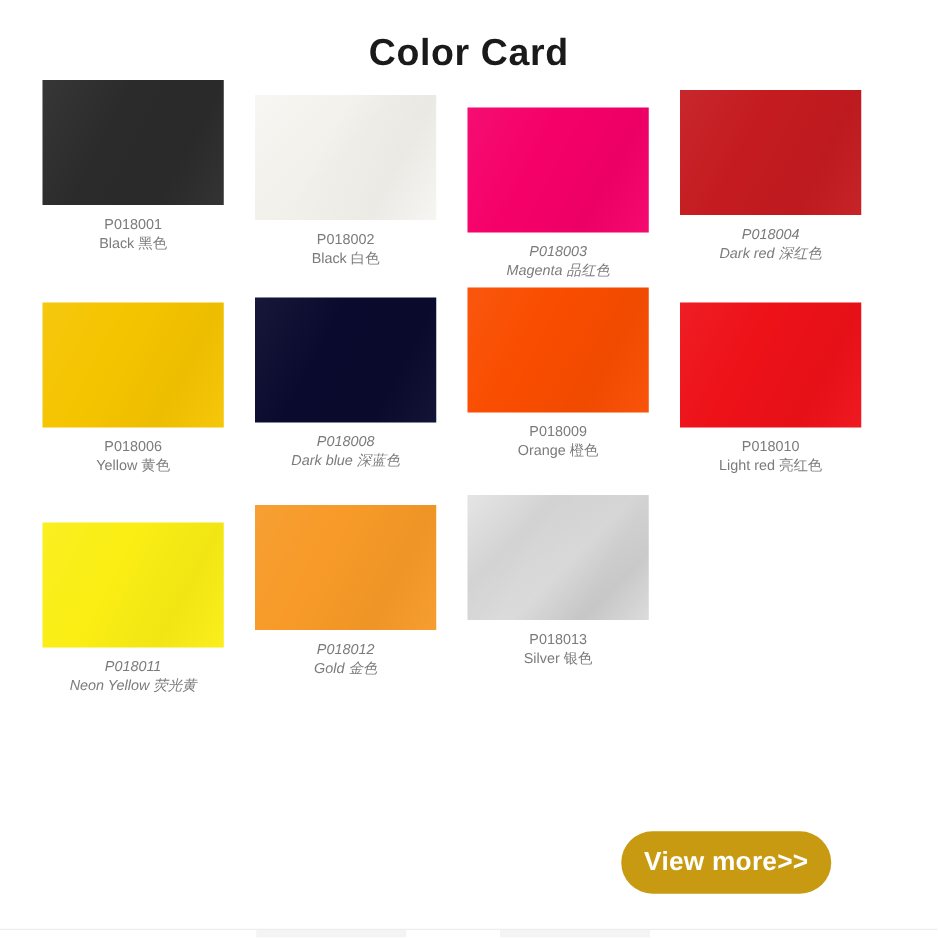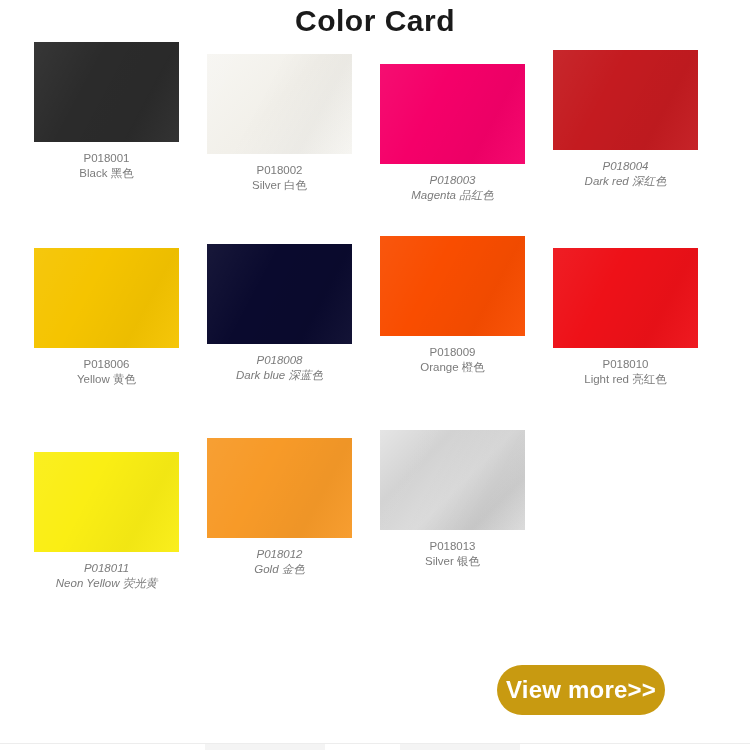--- a/index.html
+++ b/index.html
@@ -15,33 +15,33 @@
     position: relative;
   }
 
   #page-title {
     text-align: center;
     font-size: 30px;
     font-weight: bold;
     color: #1a1a1a;
     letter-spacing: 0.5px;
     margin: 0;
+    padding-top: 22px;
     height: 42px;
     line-height: 42px;
   }
 
   .swatch-grid {
     margin: 0;
     padding: 0 34px;
     display: grid;
     grid-template-columns: repeat(4, 145px);
     column-gap: 25px;
     row-gap: 0px;
     justify-content: start;
-    gap: 28px;
   }
 
   .swatch-cell {
     width: 145px;
     margin-bottom: 0;
     padding-top: 0;
     height: 166px;
     box-sizing: border-box;
   }
 
@@ -90,21 +90,21 @@
     position: absolute;
     left: 497px;
     top: 665px;
     width: 168px;
     height: 50px;
     border: none;
     border-radius: 25px;
     background: #c89a11;
     color: #ffffff;
     font-family: "Liberation Sans", "DejaVu Sans", sans-serif;
-    font-size: 24px;
+    font-size: 21px;
     font-weight: bold;
     letter-spacing: 0.2px;
     cursor: pointer;
     padding: 0;
   }
 
   #bottom-edge {
     position: absolute;
     left: 0;
     bottom: 0;
@@ -130,21 +130,21 @@
       <span class="swatch-chip" style="background: rgb(43, 43, 43);"></span>
       <div class="swatch-caption">
         <span class="swatch-code">P018001</span>
         <span class="swatch-names">Black 黑色</span>
       </div>
     </div>
     <div class="swatch-cell stagger-1">
       <span class="swatch-chip" style="background: linear-gradient(135deg, rgb(247, 246, 242) 0%, rgb(242, 240, 234) 48%, rgb(246, 245, 241) 100%);"></span>
       <div class="swatch-caption">
         <span class="swatch-code">P018002</span>
-        <span class="swatch-names">Silver 白色</span>
+        <span class="swatch-names">Black 白色</span>
       </div>
     </div>
     <div class="swatch-cell stagger-2">
       <span class="swatch-chip" style="background: rgb(245, 0, 105);"></span>
       <div class="swatch-caption">
         <span class="swatch-code">P018003</span>
         <span class="swatch-names">Magenta 品红色</span>
       </div>
     </div>
     <div class="swatch-cell stagger-3">

